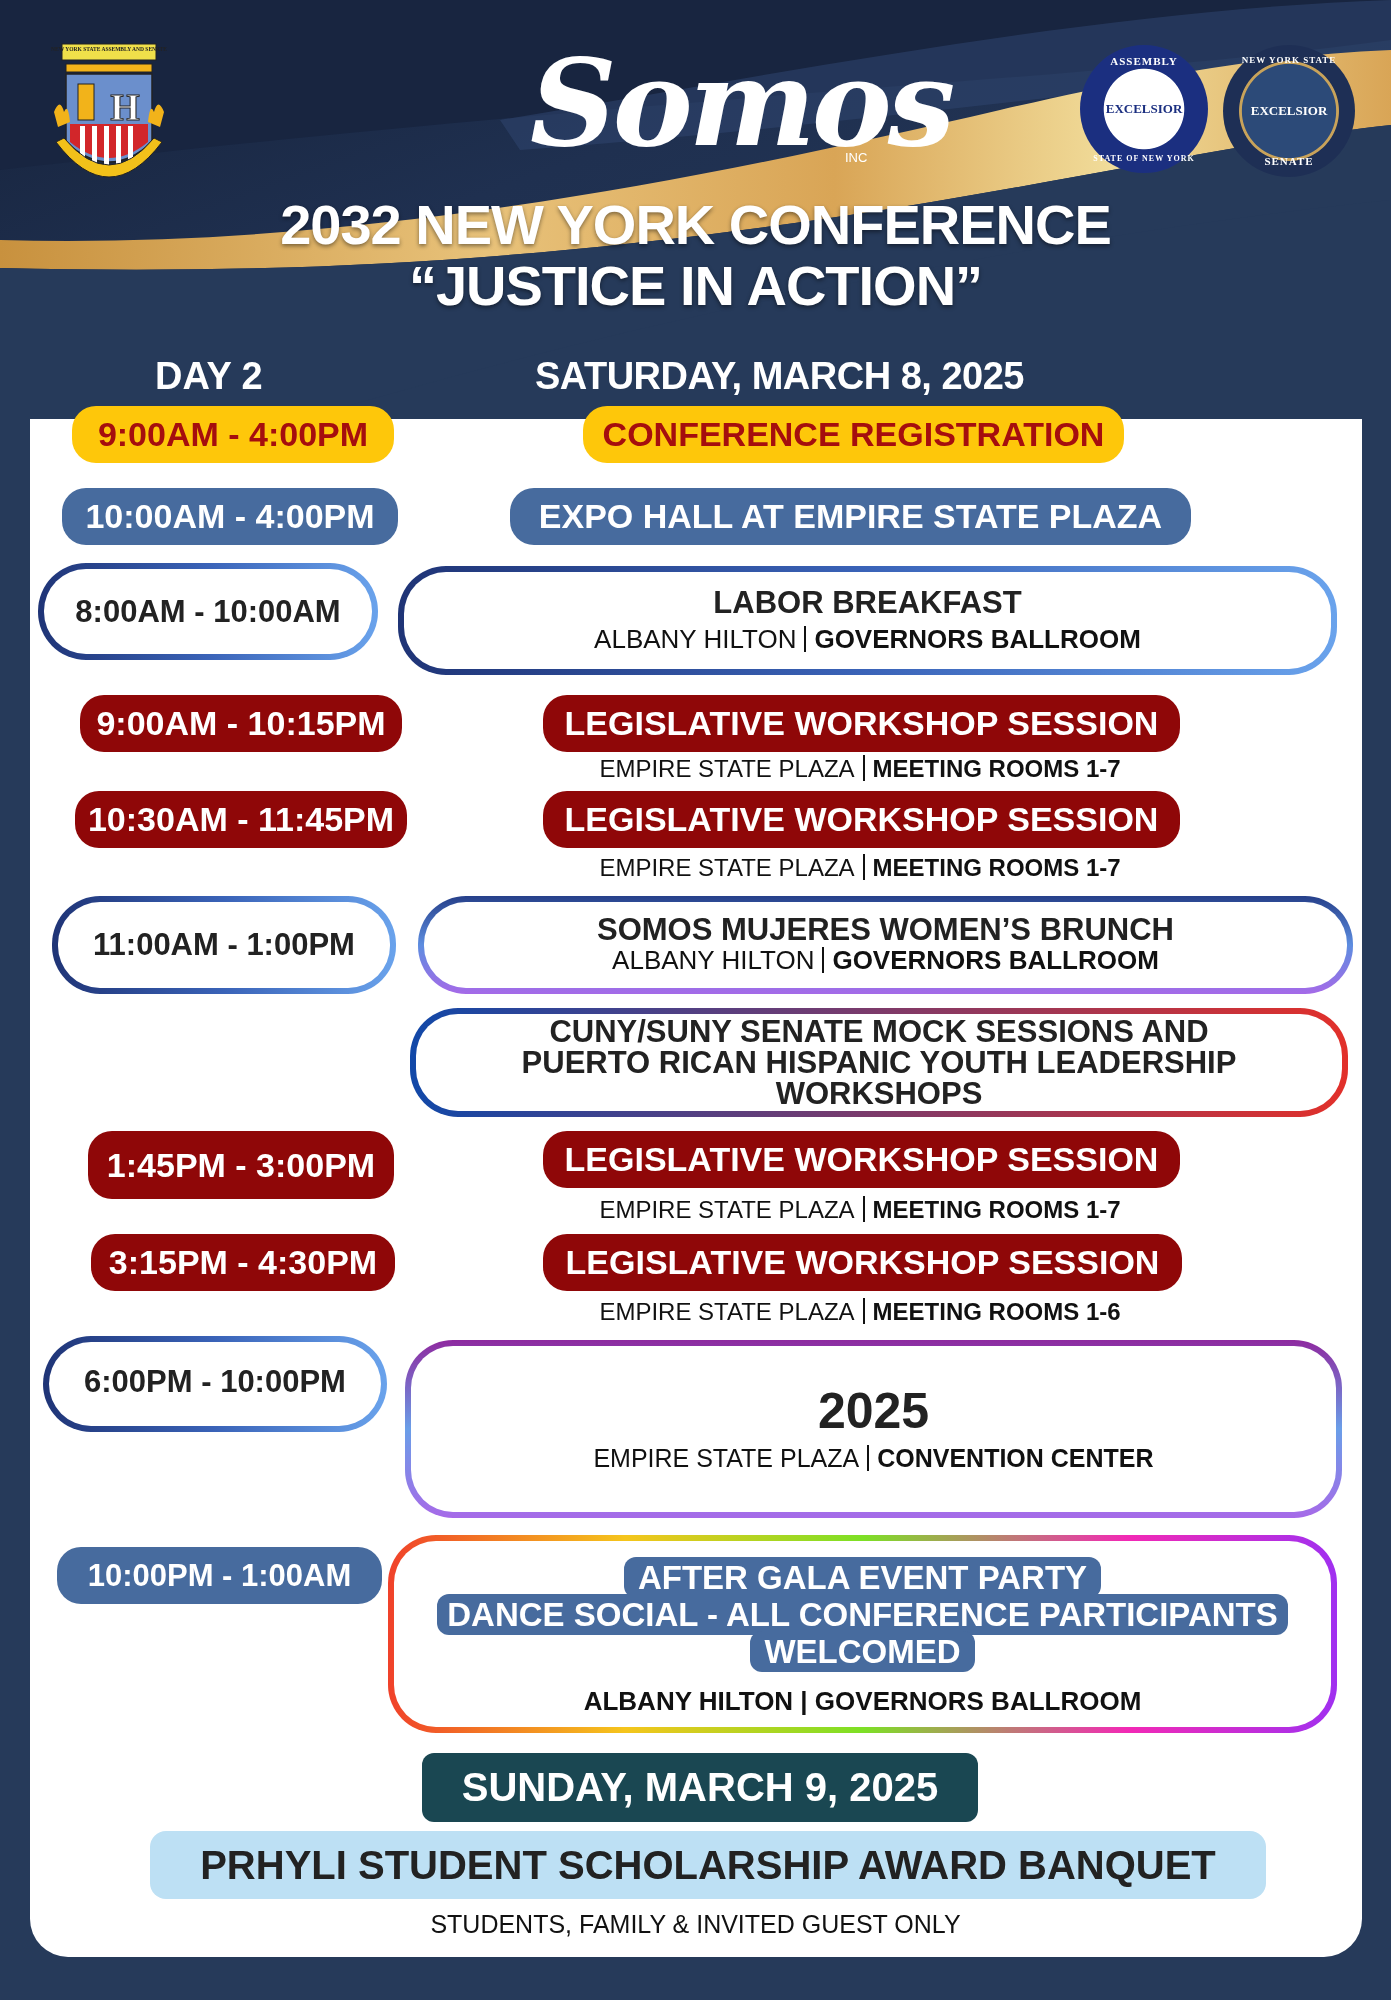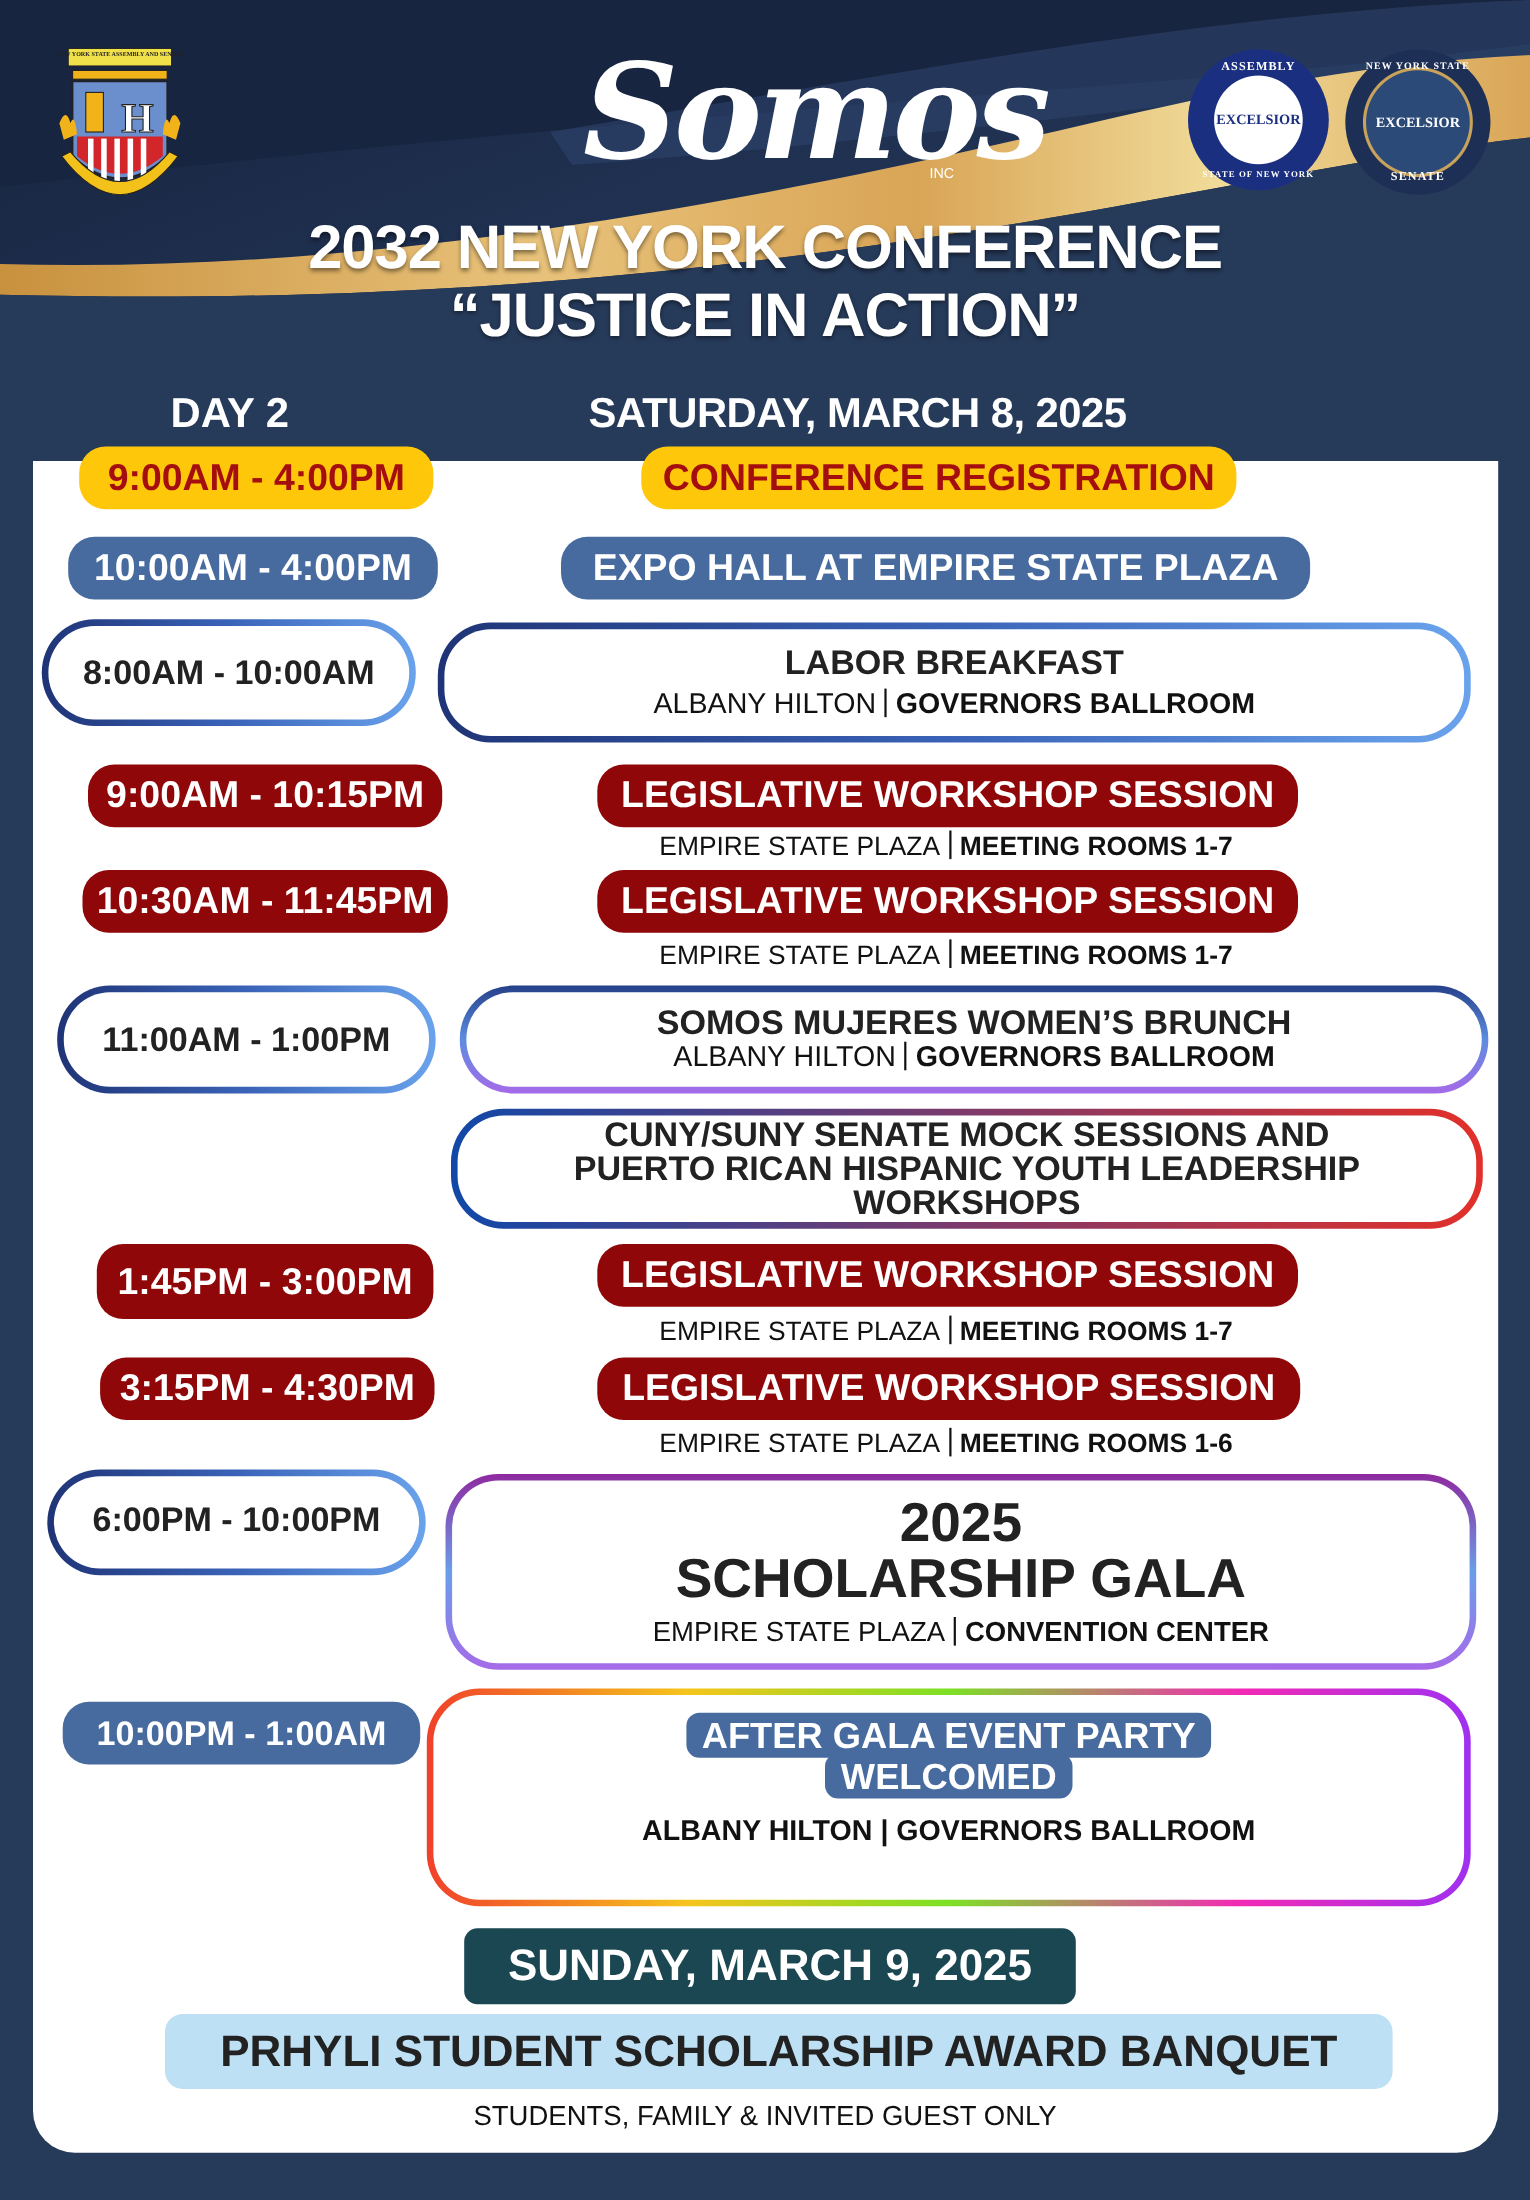--- a/index.html
+++ b/index.html
@@ -207,30 +207,30 @@
 <div class="sub-line" style="top:1298px;"><span>EMPIRE STATE PLAZA</span><span class="sep"></span><b>MEETING ROOMS 1-6</b></div>
 
 <div class="gbox g-blue" style="left:43px;top:1336px;width:344px;height:96px;">
   <div class="gbox-inner" style="justify-content:flex-start;padding-top:22px;">
       <span class="time-outline">6:00PM - 10:00PM</span>
     </div>
 </div>
 <div class="gbox g-gala" style="left:405px;top:1340px;width:937px;height:178px;">
   <div class="gbox-inner">
     <div class="gala-year">2025</div>
-    <div class="gala-title">SCHOLARSHIP GALA</div>
     <div class="evt-sub" style="margin-top:8px;font-size:25px;"><span>EMPIRE STATE PLAZA</span><span class="sep"></span><b>CONVENTION CENTER</b></div>
   </div>
 </div>
 
 <div class="pill pill-steel" style="left:57px;top:1547px;width:325px;height:57px;font-size:31px;">10:00PM - 1:00AM</div>
 <div class="gbox g-rainbow" style="left:388px;top:1535px;width:949px;height:198px;">
   <div class="gbox-inner" style="justify-content:flex-start;padding-top:16px;">
     <div class="after-stack">
       <div class="after-chip">AFTER GALA EVENT PARTY</div>
+      <div class="after-chip" style="margin-top:-4px;padding:4px 10px;">DANCE SOCIAL - ALL CONFERENCE PARTICIPANTS</div>
       <div class="after-chip" style="margin-top:-4px;">WELCOMED</div>
     </div>
     <div class="evt-sub" style="margin-top:14px;font-weight:bold;">ALBANY HILTON | GOVERNORS BALLROOM</div>
   </div>
 </div>
 
 <div class="pill sunday">SUNDAY, MARCH 9, 2025</div>
 <div class="pill banquet">PRHYLI STUDENT SCHOLARSHIP AWARD BANQUET</div>
 <div class="abs footnote">STUDENTS, FAMILY &amp; INVITED GUEST ONLY</div>
 

